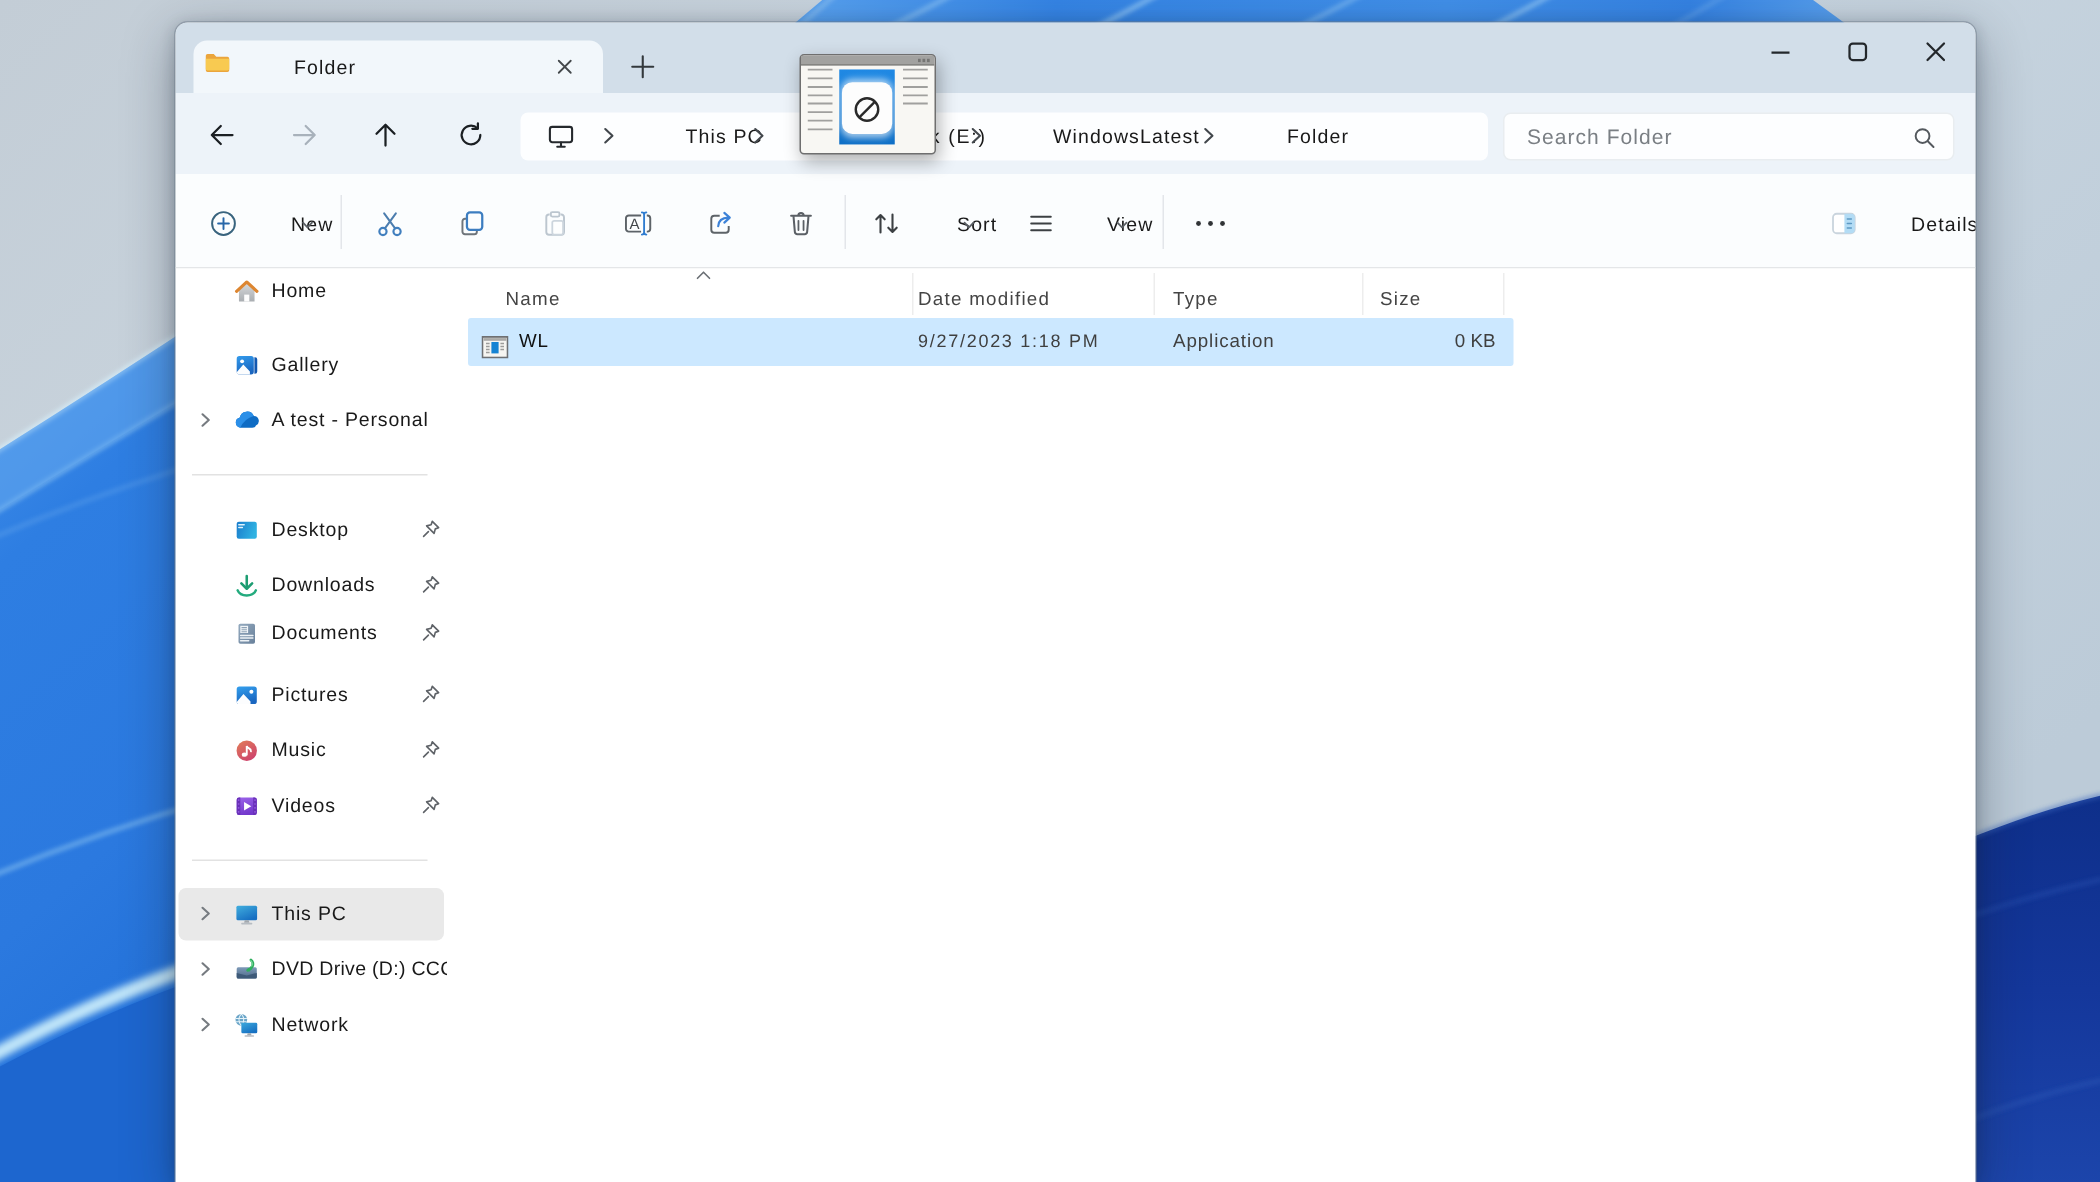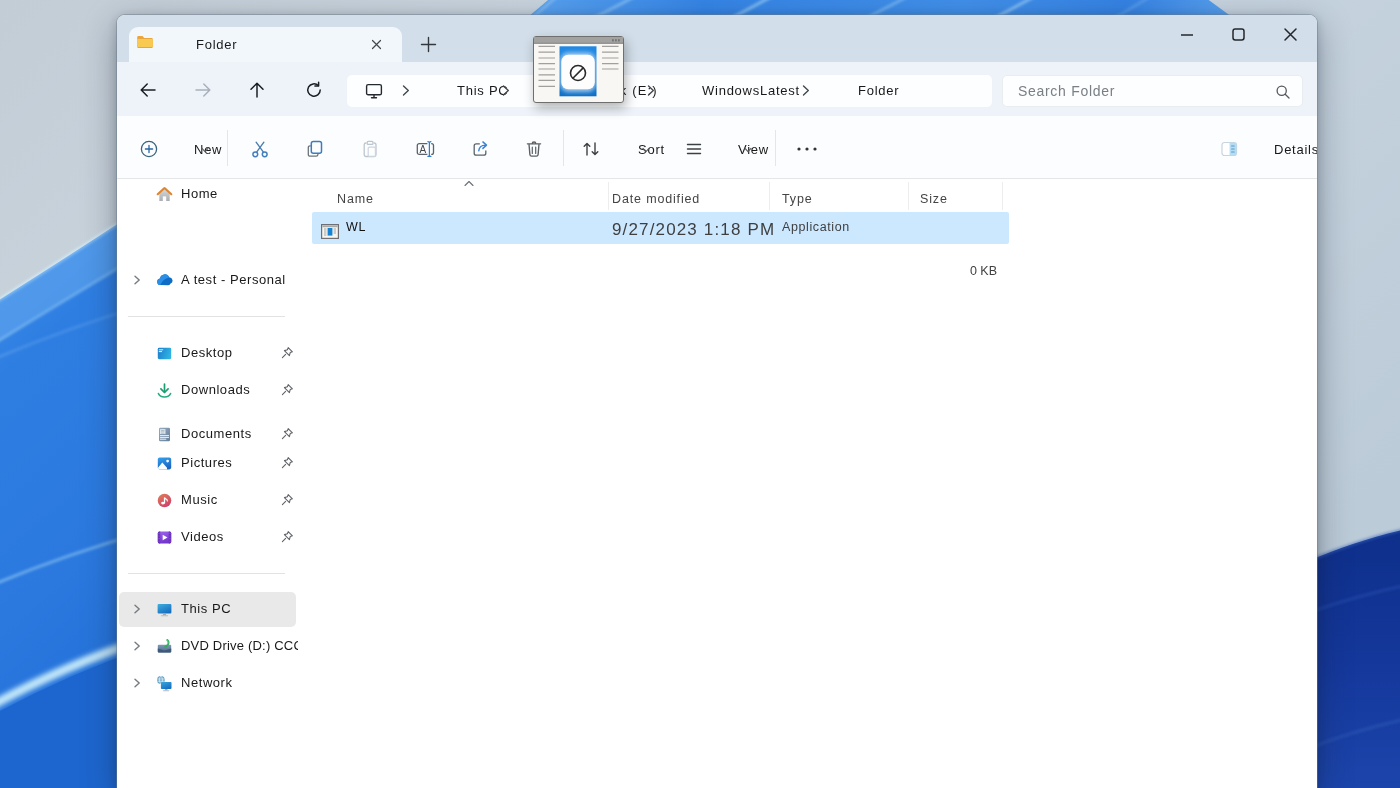--- a/index.html
+++ b/index.html
@@ -126,20 +126,35 @@
                 <stop offset="0" stop-color="#d8dadc"></stop>
                 <stop offset="1" stop-color="#a9adb1"></stop>
               </linearGradient>
             </defs>
         <path d="M3.3,7.2 L8.5,2.6 L13.7,7.2 V15 H3.3 Z" fill="url(#homeg)"></path>
         <rect x="6.8" y="10.4" width="3.4" height="4.6" fill="#fdfdfd"></rect>
         <path d="M1.7,8.2 L8.2,2.2 Q8.5,1.95 8.8,2.2 L15.3,8.2" fill="none" stroke="#dd8631" stroke-width="2.1" stroke-linecap="round" stroke-linejoin="round"></path>
       </svg>
       <div class="sidetext">Home</div>
     </div>
+    <div class="sideitem" style="top:49px;">
+      <svg class="sideicon" viewBox="0 0 17 17">
+        <defs>
+              <linearGradient id="galg" x1="0" y1="0" x2="0.3" y2="1">
+                <stop offset="0" stop-color="#339bec"></stop>
+                <stop offset="1" stop-color="#1a66c0"></stop>
+              </linearGradient>
+            </defs>
+        <rect x="1.8" y="2.4" width="11.4" height="12.2" rx="1.8" fill="url(#galg)"></rect>
+        <path d="M13.6,3.2 h0.4 a1.5,1.5 0 0 1 1.5,1.5 v8 a1.5,1.5 0 0 1 -1.5,1.5 h-0.4 Z" fill="#1258b0"></path>
+        <circle cx="5.4" cy="5.9" r="1.3" fill="#fff"></circle>
+        <path d="M1.8,13.2 L6.2,8 L10.6,12.7 L10.6,14.6 H3.6 a1.8,1.8 0 0 1 -1.8,-1.8 Z" fill="#fcfdfe"></path>
+      </svg>
+      <div class="sidetext">Gallery</div>
+    </div>
     <div class="sideitem" style="top:86px;">
       <svg class="chev" viewBox="0 0 12 12">
             <path d="M4,2.2 L8.2,6 L4,9.8" stroke="#767b80" stroke-width="1.4" fill="none" stroke-linecap="round" stroke-linejoin="round"></path>
           </svg>
       <svg class="sideicon" viewBox="0 0 17 17">
         <path d="M4.2,13.1 a3.4,3.4 0 0 1 -0.3,-6.7 a4.9,4.9 0 0 1 9.3,-1.1 a3.3,3.3 0 0 1 1.4,6.3 q-0.5,1.5 -2.4,1.6 Z" fill="#0f6cc4"></path>
         <path d="M4.2,13.1 a3.4,3.4 0 0 1 -0.3,-6.7 a4.9,4.9 0 0 1 9.3,-1.1 a14,14 0 0 0 -9,7.8 Z" fill="#2b8fe8"></path>
       </svg>
       <div class="sidetext">A test - Personal</div>
     </div>
@@ -164,21 +179,21 @@
       <svg class="sideicon" viewBox="0 0 17 17">
         <path d="M8.5,2 V10" stroke="#1d9d72" stroke-width="1.7" stroke-linecap="round"></path>
         <path d="M4.9,6.9 L8.5,10.5 L12.1,6.9" fill="none" stroke="#1d9d72" stroke-width="1.7" stroke-linecap="round" stroke-linejoin="round"></path>
         <path d="M2.4,11.5 a6.4,5 0 0 0 12.2,0" fill="none" stroke="#24ab7e" stroke-width="1.6" stroke-linecap="round"></path>
       </svg>
       <div class="sidetext">Downloads</div>
       <svg class="pin" viewBox="0 0 16 16">
             <path d="M9.2,2.6 L13.4,6.8 L11.2,7.6 L10.4,10.6 L5.4,5.6 L8.4,4.8 Z M6.6,9.4 L3.4,12.6" stroke="#5f6368" stroke-width="1.1" fill="none" stroke-linejoin="round" stroke-linecap="round"></path>
           </svg>
     </div>
-    <div class="sideitem" style="top:240px;">
+    <div class="sideitem" style="top:228px;">
       <svg class="sideicon" viewBox="0 0 17 17">
         <defs>
               <linearGradient id="docg" x1="0" y1="0" x2="1" y2="1">
                 <stop offset="0" stop-color="#94aabf"></stop>
                 <stop offset="1" stop-color="#68809a"></stop>
               </linearGradient>
             </defs>
         <rect x="3" y="1.8" width="11" height="13.4" rx="1.2" fill="url(#docg)"></rect>
         <rect x="4.2" y="3.2" width="5.2" height="4.8" fill="#f0f4f7"></rect>
         <path d="M5,4.4 h3.6 M5,5.8 h3.6 M5,7.2 h3.6" stroke="#8fa3b6" stroke-width="0.7"></path>
@@ -314,23 +329,23 @@
     <div class="colline" style="left:610px;"></div>
     <div class="colline" style="left:704px;"></div>
     <div class="abs" style="left:14px;top:33px;width:697px;height:32px;background:#cce8ff;border-radius:2px;"></div>
     <svg class="abs" style="left:23px;top:45px" width="18" height="15" viewBox="0 0 18 15">
       <rect x="0.6" y="0.6" width="16.8" height="13.8" fill="#f6f5f1" stroke="#6e7073" stroke-width="1.2"></rect>
       <rect x="1.4" y="1.4" width="15.2" height="1.8" fill="#a9a9a7"></rect>
       <path d="M3,5 h2.4 M3,7 h2.4 M3,9 h2.4 M3,11 h2.4 M12.6,5 h2.4 M12.6,7 h2.4 M12.6,9 h2.4" stroke="#9c9c9a" stroke-width="0.9"></path>
       <rect x="6.6" y="4" width="4.8" height="7.6" fill="#1583d3"></rect>
     </svg>
     <div class="abs" style="left:48px;top:41px;font-size:12.5px;color:#111;letter-spacing:0.6px;">WL</div>
-    <div class="abs" style="left:314px;top:41px;font-size:17px;color:#3f3f3f;letter-spacing:1.15px;">9/27/2023 1:18 PM</div>
+    <div class="abs" style="left:314px;top:41px;font-size:12px;color:#3f3f3f;letter-spacing:1.15px;">9/27/2023 1:18 PM</div>
     <div class="abs" style="left:484px;top:41px;font-size:12.5px;color:#404040;letter-spacing:0.6px;">Application</div>
-    <div class="abs" style="left:619px;top:41px;width:80px;text-align:right;font-size:12.5px;color:#3f3f3f;margin-top:44px;">0 KB</div>
+    <div class="abs" style="left:619px;top:41px;width:80px;text-align:right;font-size:12.5px;color:#3f3f3f;">0 KB</div>
   </div>
 
   <svg class="abs" style="left:23px;top:125px" width="18" height="18" viewBox="0 0 18 18">
     <circle cx="9" cy="9" r="7.6" fill="none" stroke="#39647e" stroke-width="1.3"></circle>
     <path d="M9,5.4 V12.6 M5.4,9 H12.6" stroke="#2766a8" stroke-width="1.3" stroke-linecap="round"></path>
   </svg>
   <div class="abs t13" style="left:49px;top:127px;">New</div>
   <svg class="abs" style="left:83px;top:130px" width="10" height="10" viewBox="0 0 10 10">
     <path d="M2,3.4 L5,6.6 L8,3.4" stroke="#5a5f64" stroke-width="1.2" fill="none" stroke-linecap="round" stroke-linejoin="round"></path>
   </svg>

